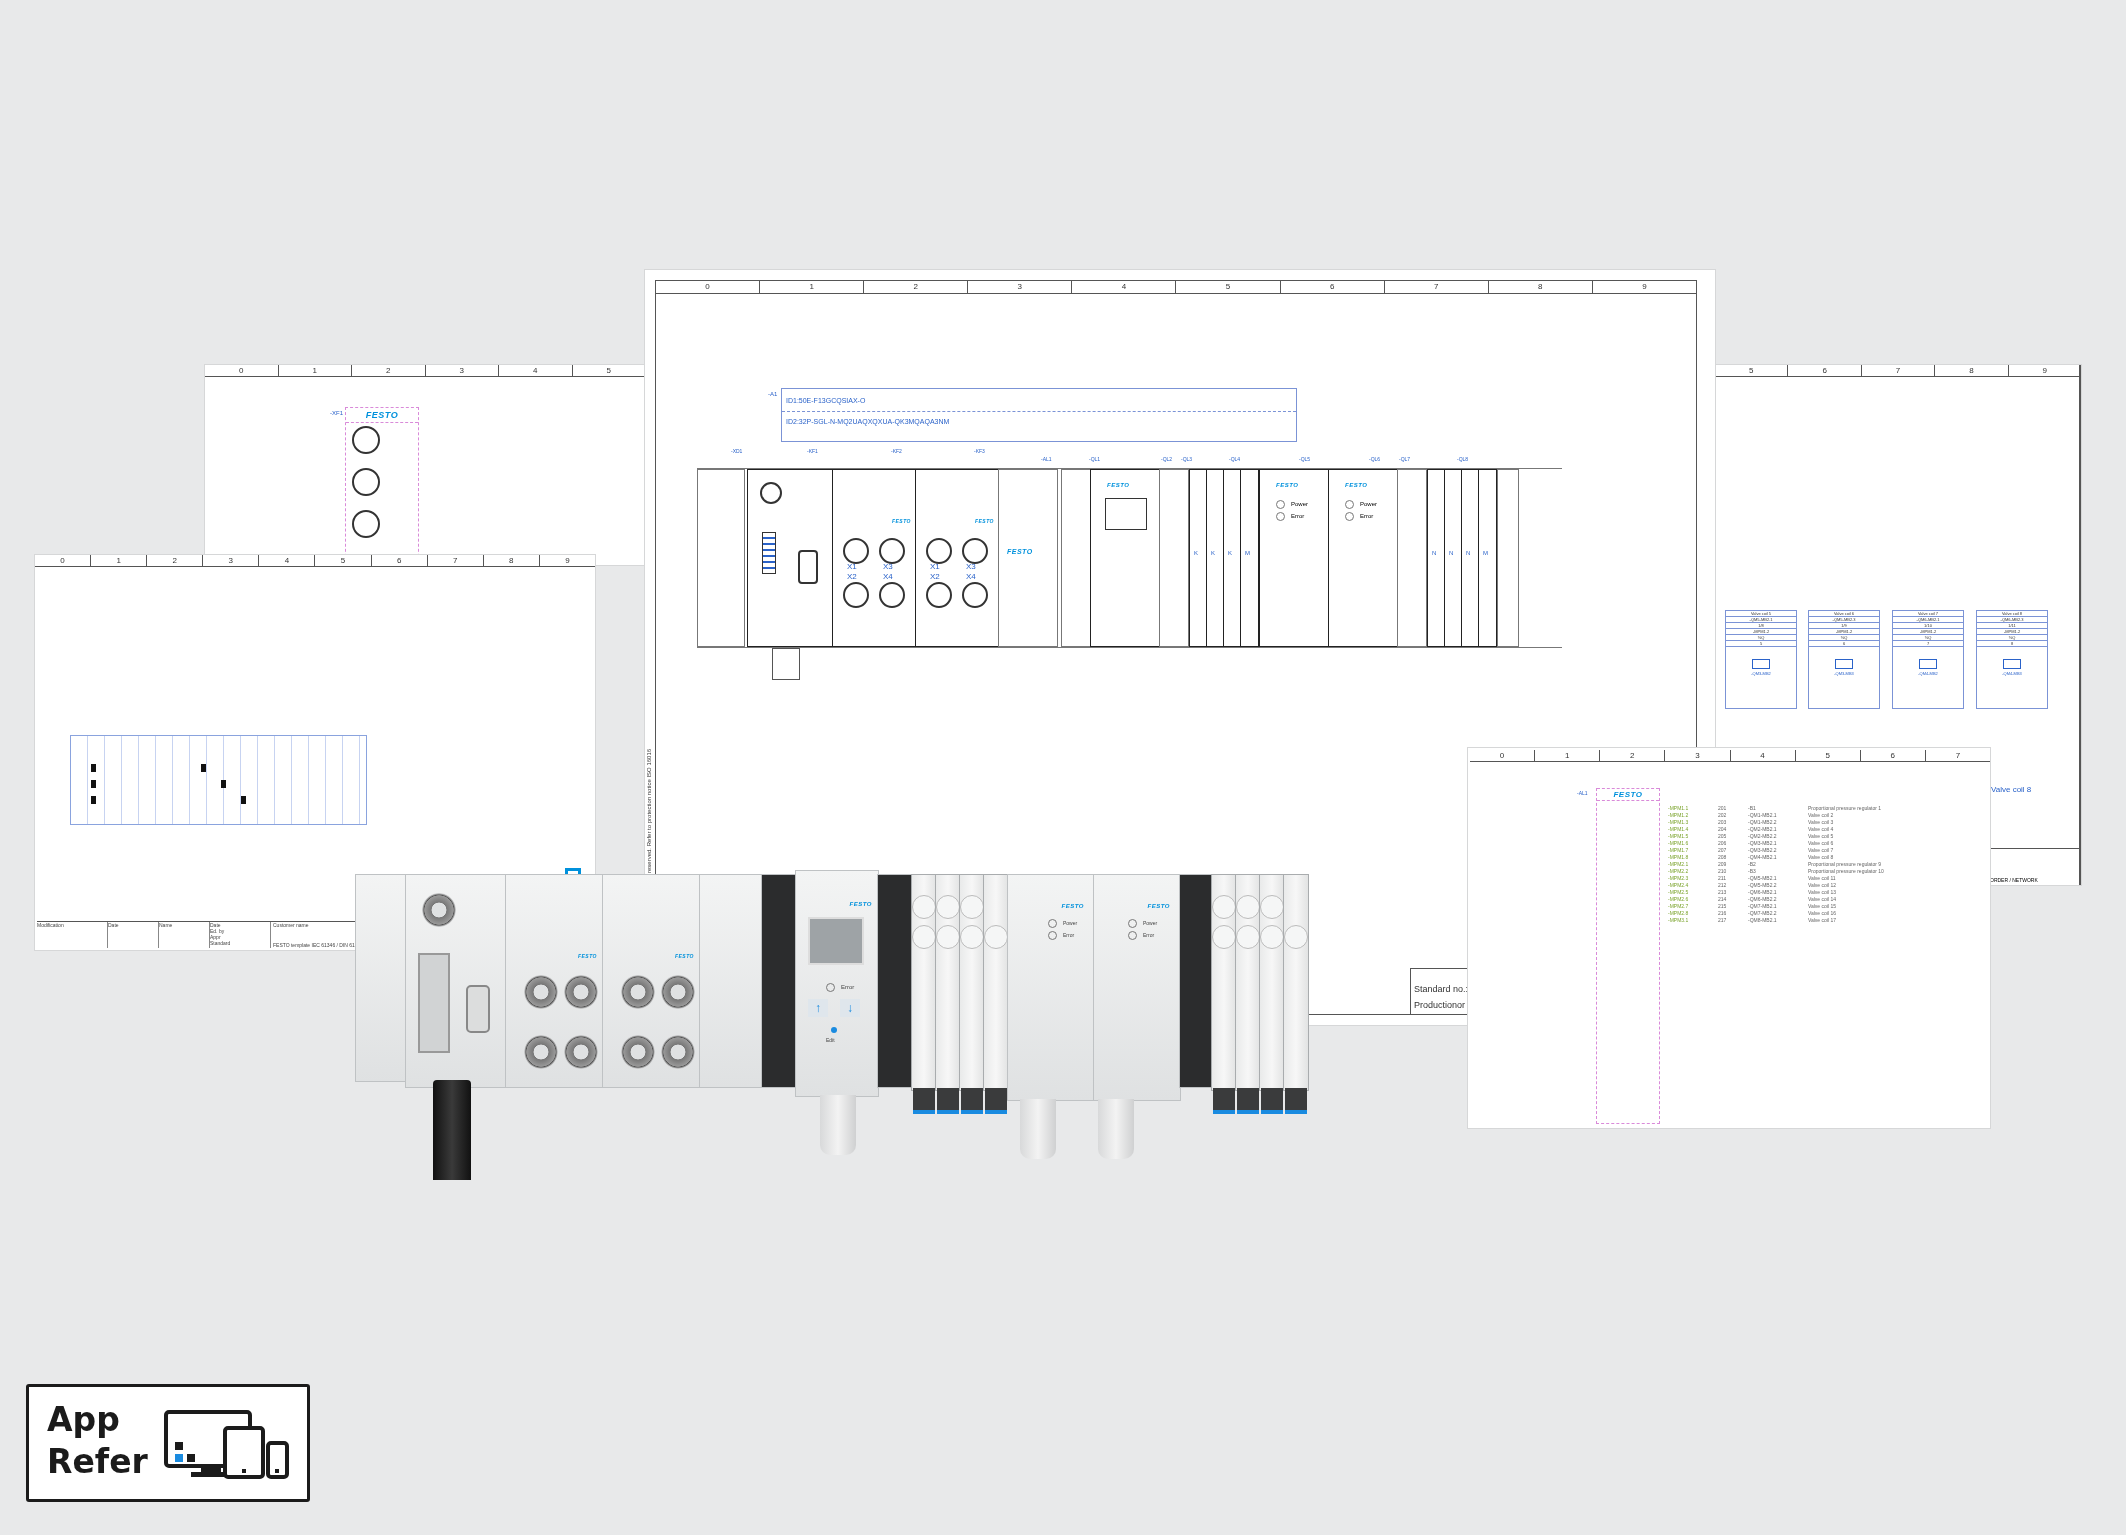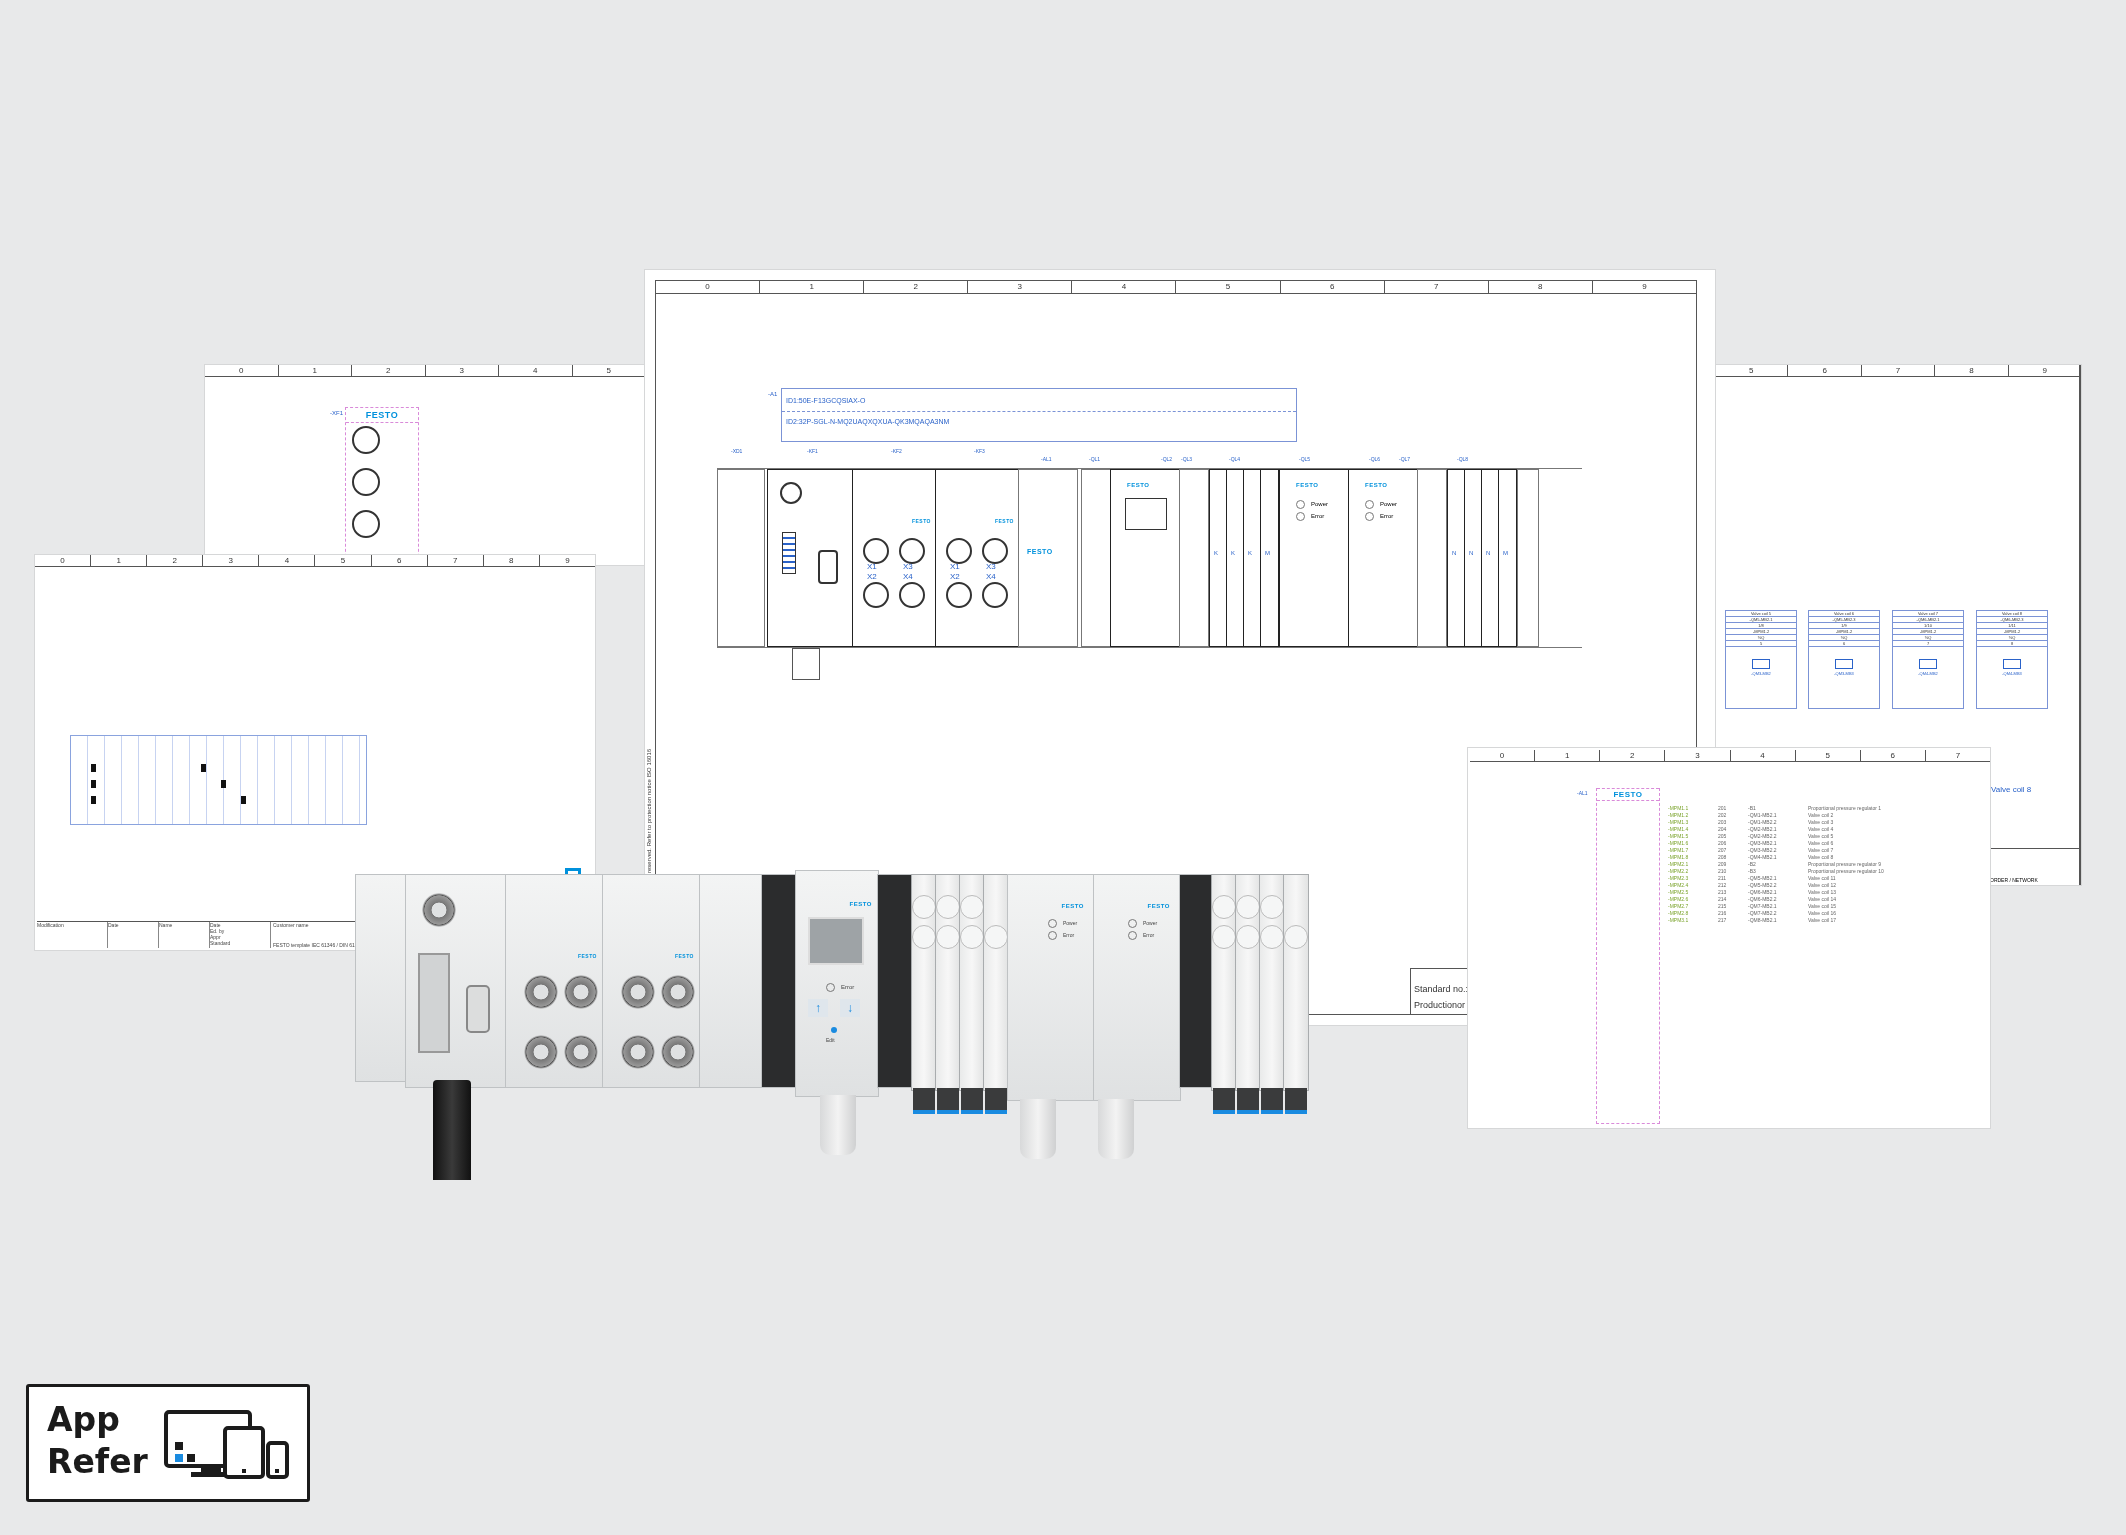--- a/index.html
+++ b/index.html
@@ -4,21 +4,21 @@
 <style>
   html,body{margin:0;padding:0;}
   body{width:2126px;height:1535px;background:#e8e9ea;position:relative;overflow:hidden;font-family:"Liberation Sans",sans-serif;}
   .sheet{position:absolute;background:#fff;box-shadow:0 0 0 1px #d6d7d8;}
   .frame{position:absolute;border:1px solid #555;}
   .colbar{position:absolute;left:0;right:0;top:0;height:11px;border-bottom:1px solid #555;display:flex;}
   .colbar span{flex:1;border-right:1px solid #555;font-size:8px;line-height:11px;text-align:center;color:#333;}
   .colbar span:last-child{border-right:none;}
   .blue{color:#2a62c9;}
   .green{color:#7aa32b;}
-  .festo{color:#0091dc;font-weight:bold;letter-spacing:0.5px;}
+  .festo{color:#0091dc;font-weight:bold;letter-spacing:0.5px;font-style:italic;}
   .lined{border:1px solid #7b93d6;}
   .tiny{font-size:6px;line-height:7px;}
   .vtext{position:absolute;writing-mode:vertical-rl;transform:rotate(180deg);font-size:6px;color:#333;white-space:nowrap;}
   .mod{position:absolute;top:0;bottom:0;border:1.5px solid #222;background:#fff;}
   .circ{position:absolute;border:2px solid #333;border-radius:50%;background:#fff;}
   .row-io{display:flex;font-size:5px;height:7px;line-height:7px;color:#666;}
   .photo{position:absolute;}
   .pm{position:absolute;background:linear-gradient(#f3f4f4,#dfe1e2);border:1px solid #bfc2c4;}
   .dark{background:#2b2c2d;}
   .m12{position:absolute;width:34px;height:34px;border-radius:50%;background:radial-gradient(circle,#dfe1e2 30%,#777 32%,#999 60%,#555 62%,#d8d9da 70%);}
@@ -187,21 +187,21 @@
     <span style="position:absolute;left:368px;top:8px;">-QL1</span>
     <span style="position:absolute;left:440px;top:8px;">-QL2</span>
     <span style="position:absolute;left:460px;top:8px;">-QL3</span>
     <span style="position:absolute;left:508px;top:8px;">-QL4</span>
     <span style="position:absolute;left:578px;top:8px;">-QL5</span>
     <span style="position:absolute;left:648px;top:8px;">-QL6</span>
     <span style="position:absolute;left:678px;top:8px;">-QL7</span>
     <span style="position:absolute;left:736px;top:8px;">-QL8</span>
   </div>
 
-  <div style="position:absolute;left:72px;top:198px;width:865px;height:178px;border-top:1px solid #777;border-bottom:1px solid #777;">
+  <div style="position:absolute;left:52px;top:198px;width:865px;height:178px;border-top:1px solid #777;border-bottom:1px solid #777;">
     <div class="mod" style="left:0;width:46px;border-width:1px;border-color:#777;"></div>
     <div class="mod" style="left:50px;width:84px;">
       <div class="circ" style="left:12px;top:12px;width:18px;height:18px;"></div>
       <div style="position:absolute;left:14px;top:62px;width:12px;height:40px;border:1px solid #333;background:repeating-linear-gradient(#fff 0,#fff 4px,#2a62c9 4px,#2a62c9 6px);"></div>
       <div style="position:absolute;left:50px;top:80px;width:16px;height:30px;border:2px solid #333;border-radius:4px;"></div>
       <div style="position:absolute;bottom:-34px;left:24px;width:26px;height:30px;border:1px solid #555;"></div>
     </div>
     <div class="mod" style="left:135px;width:82px;">
       <div class="festo" style="position:absolute;right:4px;top:48px;font-size:5px;">FESTO</div>
       <div class="circ" style="left:10px;top:68px;width:22px;height:22px;"></div>

